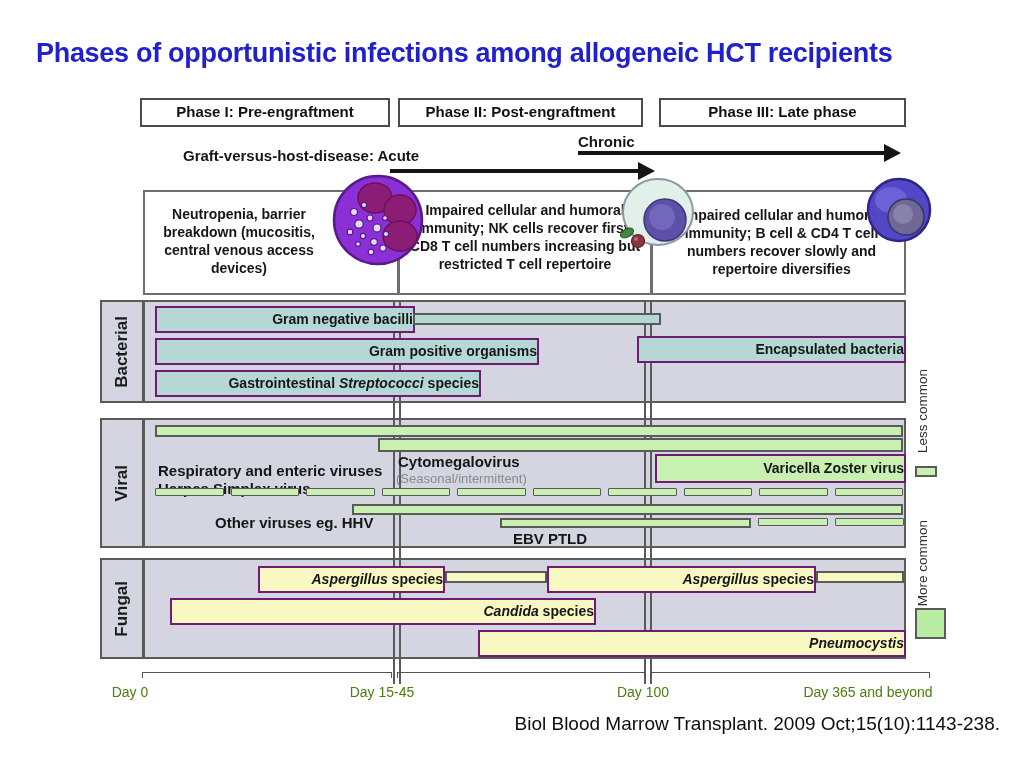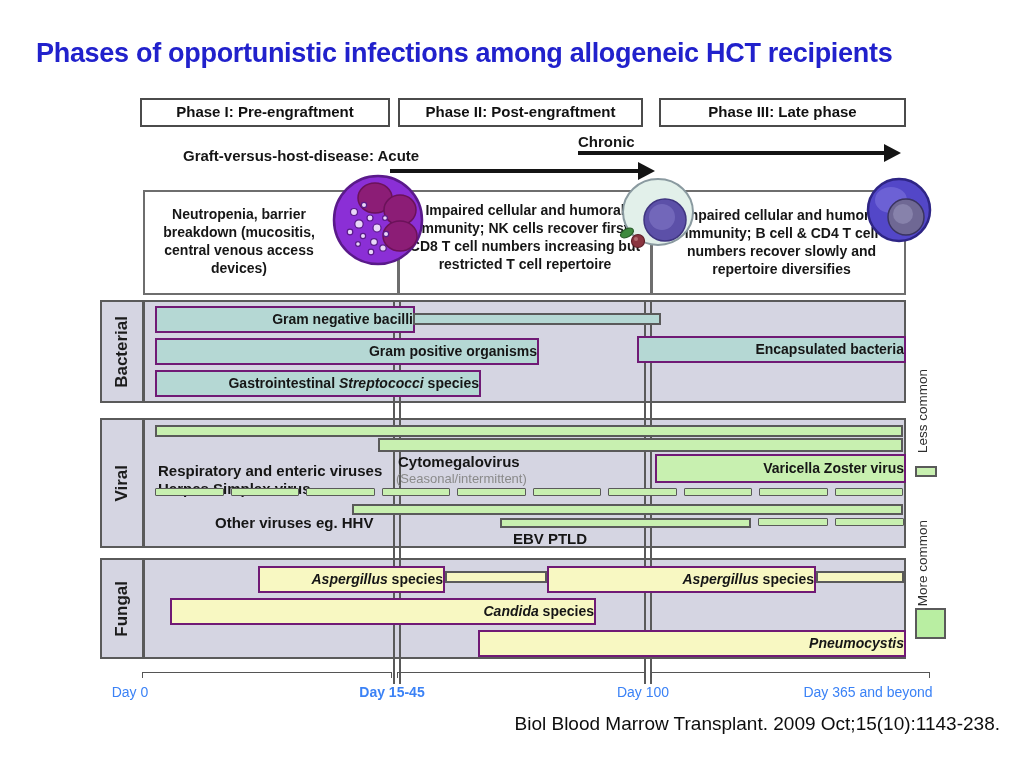--- a/index.html
+++ b/index.html
@@ -24,21 +24,21 @@
        line-height:22px;white-space:nowrap;overflow:hidden;color:#161616;}
   .teal{background:var(--c-bact,#b5d8d4);}
   .green{background:var(--c-vir,#c8f0b0);}
   .yellow{background:var(--c-fun,#f8f8c2);}
   .thin{height:12px;border:2px solid #5a5a5a;}
   .dash-row{display:flex;gap:7px;}
   .dash{flex:1;height:6px;border:1.5px solid #5a5a5a;background:var(--c-vir,#c8f0b0);border-radius:1px;}
   .note{font-size:13px;color:#8a8a8a;white-space:nowrap;}
   .legend-text{font-size:13.5px;color:#2e2e2e;display:flex;align-items:center;justify-content:center;}
   .bracket{height:6px;border:1.5px solid #555;border-bottom:none;background:transparent;}
-  .day{font-size:14px;color:#3b82f6;text-align:center;white-space:nowrap;}
+  .day{font-size:14px;color:#4d7c0f;text-align:center;white-space:nowrap;}
   .citation{font-size:19px;color:#0d0d0d;white-space:nowrap;}
   .it{font-style:italic;}
 </style>
 </head>
 <body>
 
 <div id="canvas">
 
   <div class="abs title" style="left:36px;top:38px;width:960px;">Phases of opportunistic infections among allogeneic HCT recipients</div>
 
@@ -173,19 +173,19 @@
   <div class="abs green" style="left:915px;top:466px;width:22px;height:11px;border:2px solid #5a5a5a;"></div>
   <div class="abs legend-text" style="left:911px;top:500px;width:22px;height:126px;">
       <span class="vtext">More common</span>
     </div>
   <div class="abs" style="left:915px;top:608px;width:31px;height:31px;border:2px solid #5a5a5a;background:var(--c-more,#b9eea2);box-sizing:border-box;"></div>
 
   <div class="abs bracket" style="left:142px;top:672px;width:250px;"></div>
   <div class="abs bracket" style="left:397px;top:672px;width:248px;"></div>
   <div class="abs bracket" style="left:651px;top:672px;width:279px;"></div>
   <div class="abs day" style="left:100px;top:684px;width:60px;">Day 0</div>
-  <div class="abs day" style="left:350px;top:684px;width:84px;font-weight:bold;">Day 15-45</div>
+  <div class="abs day" style="left:340px;top:684px;width:84px;">Day 15-45</div>
   <div class="abs day" style="left:605px;top:684px;width:76px;">Day 100</div>
   <div class="abs day" style="left:784px;top:684px;width:168px;">Day 365 and beyond</div>
 
   <div class="abs citation" style="right:24px;top:713px;">Biol Blood Marrow Transplant. 2009 Oct;15(10):1143-238.</div>
 
 </div>
 
 </body></html>

